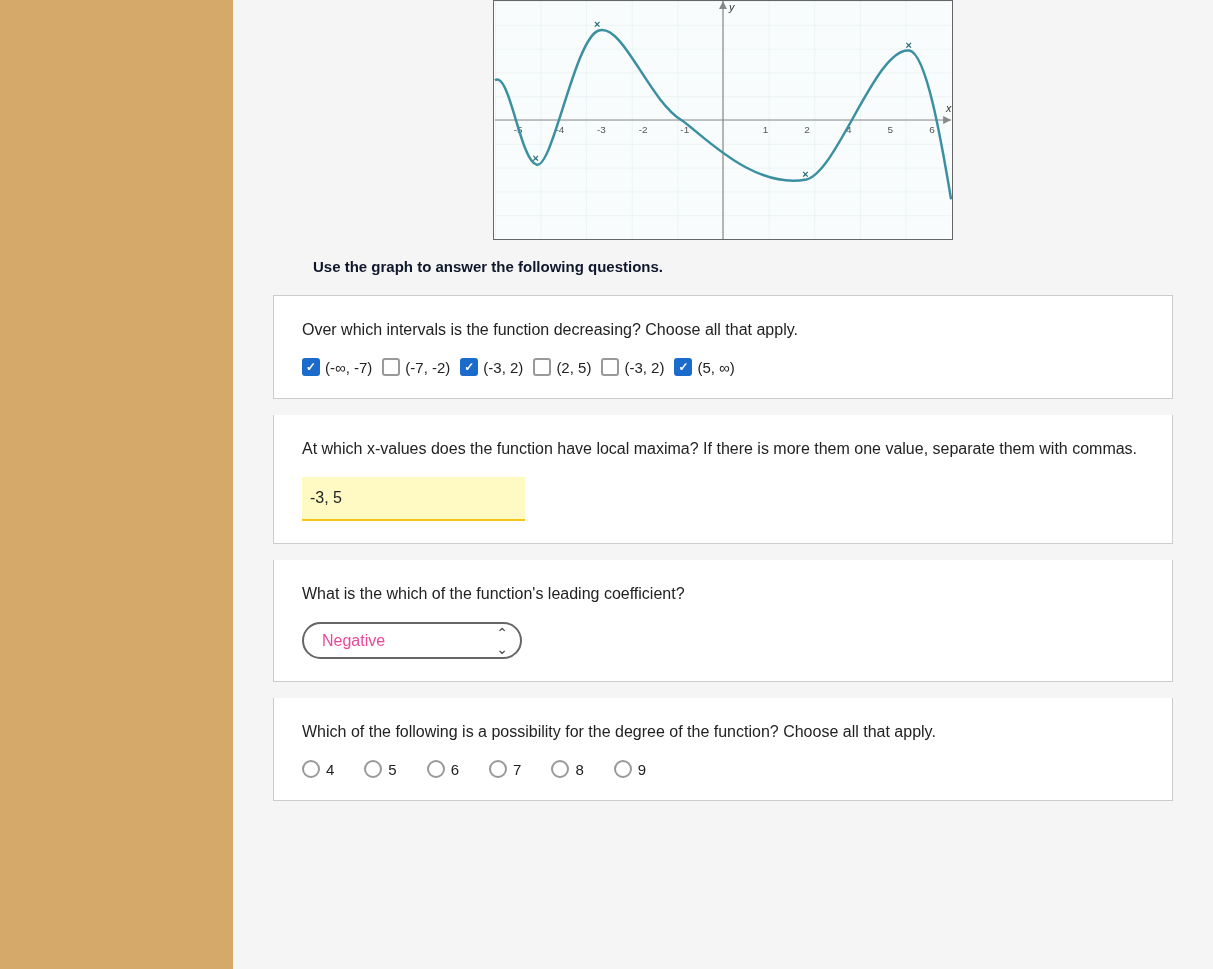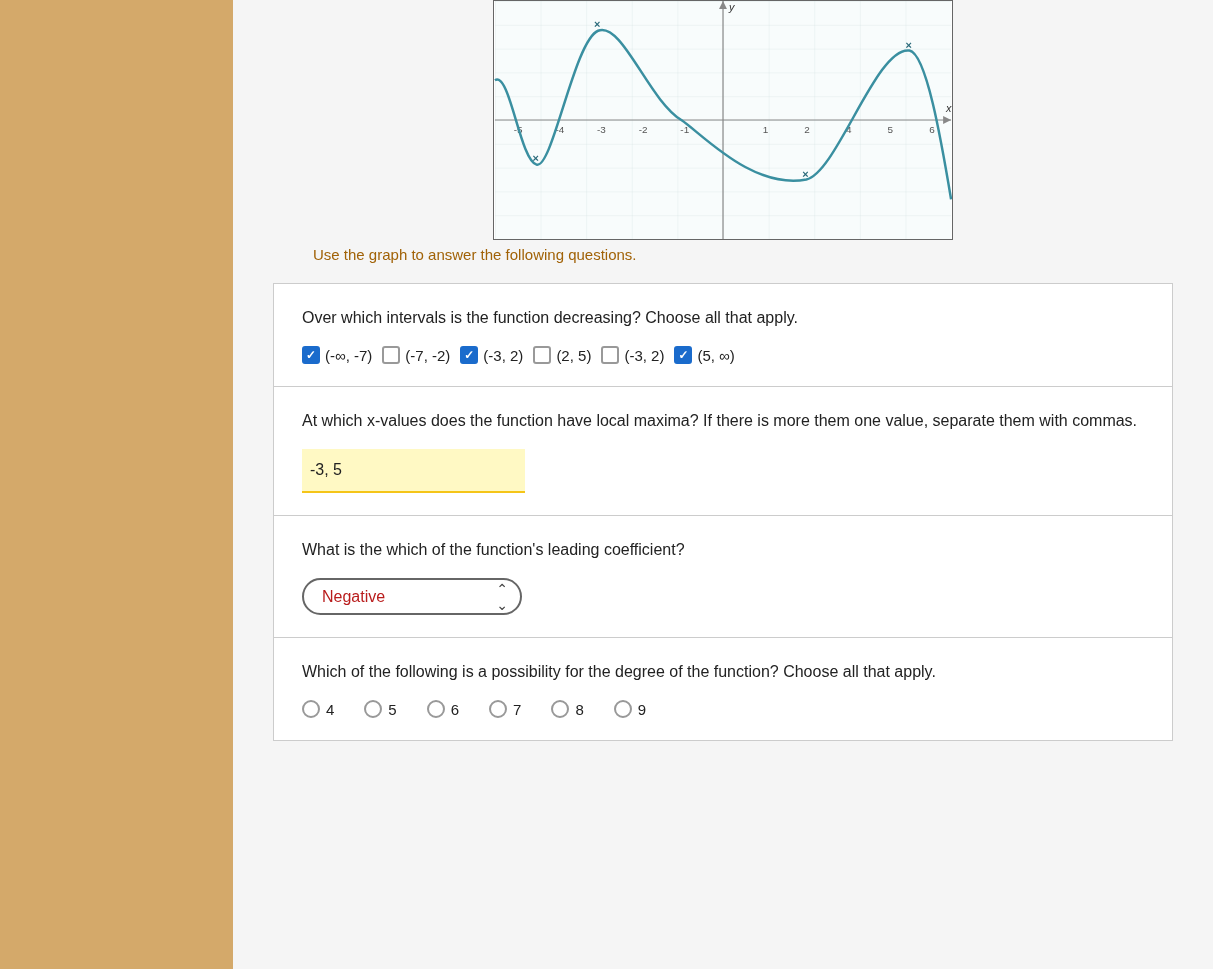--- a/index.html
+++ b/index.html
@@ -33,31 +33,32 @@
       background: #fff;
       position: relative;
       overflow: hidden;
     }
     .graph-svg {
       width: 100%;
       height: 100%;
     }
     .graph-label {
       font-size: 15px;
-      color: #a16207;
-      margin-top: 6px;
+      color: #0f172a;
+      margin-top: 18px;
       align-self: flex-start;
       margin-left: 0;
+      font-weight: bold;
     }
     .questions-container {
       width: 100%;
       padding: 0 40px;
       display: flex;
       flex-direction: column;
-      gap: 0;
+      gap: 16px;
     }
     .question-section {
       background: #fff;
       border: 1px solid #ccc;
       padding: 22px 28px;
       margin-bottom: 0;
     }
     .question-section + .question-section {
       border-top: none;
     }
@@ -126,21 +127,21 @@
       display: inline-flex;
       align-items: center;
     }
     .dropdown-select {
       appearance: none;
       background: #fff;
       border: 2px solid #666;
       border-radius: 20px;
       padding: 8px 40px 8px 18px;
       font-size: 16px;
-      color: #b91c1c;
+      color: #ec4899;
       cursor: pointer;
       min-width: 220px;
       outline: none;
     }
     .dropdown-arrow {
       position: absolute;
       right: 14px;
       pointer-events: none;
       font-size: 14px;
       color: #444;

